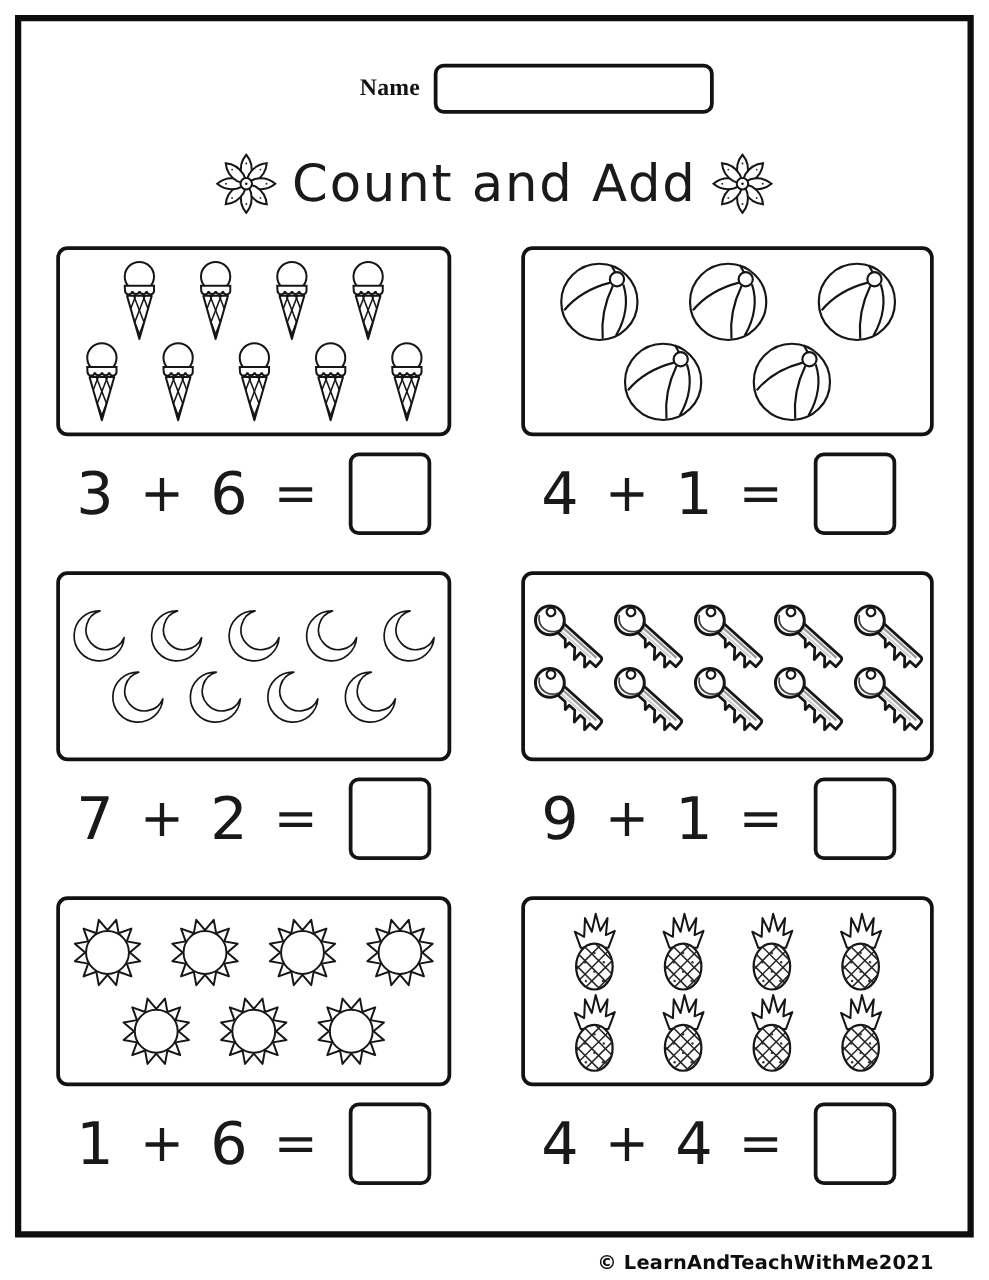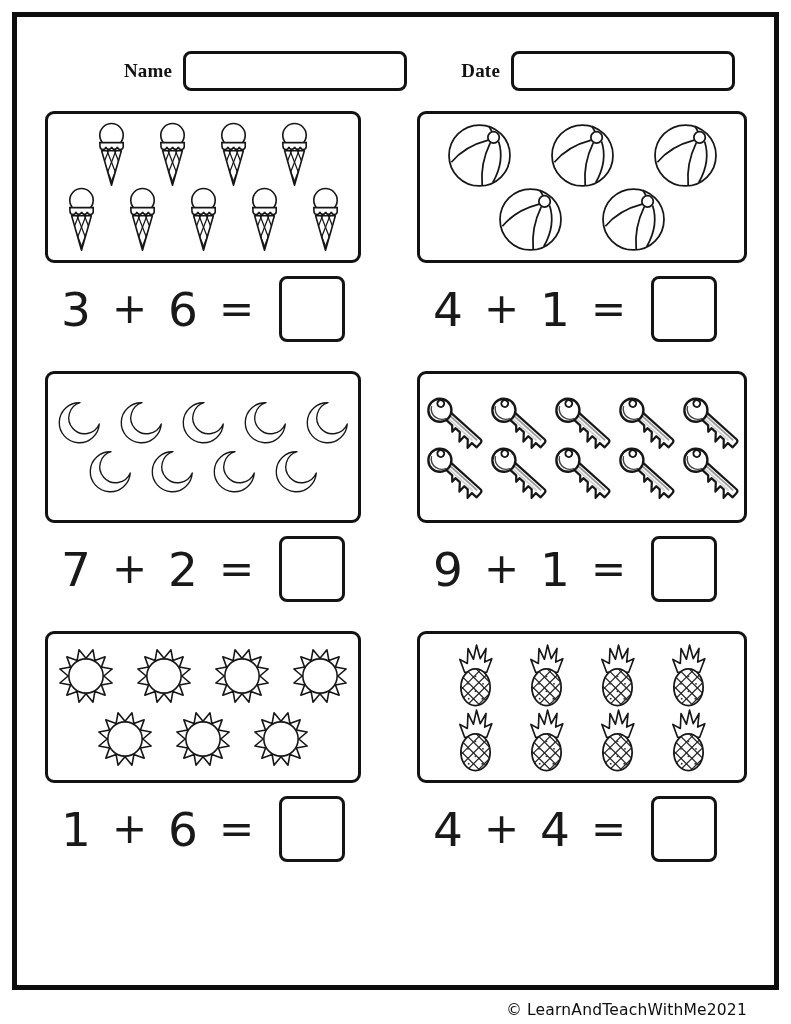--- a/index.html
+++ b/index.html
@@ -74,21 +74,21 @@
   }
   .eq-sym{font-size:42px;}
   .answer-box{
     width:66px;height:66px;box-sizing:border-box;
     border:3px solid #141414;border-radius:8px;background:#fff;
     margin-left:4px;flex:0 0 auto;
   }
   
   .copyright{
     position:absolute;right:44px;bottom:5px;
-    font-size:15.5px;font-weight:normal;color:#0e0e0e;
+    font-size:15.5px;font-weight:bold;color:#0e0e0e;
     letter-spacing:.2px;
   }
   .defs-holder{position:absolute;width:0;height:0;overflow:hidden;}
 </style>
 </head>
 <body>
 
 <svg class="defs-holder" aria-hidden="true">
   <defs>
     <symbol id="sym-flower" viewBox="0 0 100 100">
@@ -196,26 +196,31 @@
   </defs>
 </svg>
 
 <div class="frame">
 
   <div class="header-row">
     <div class="name-group">
       <span class="field-label">Name</span>
       <div class="fill-box"></div>
     </div>
-    <div class="date-group">
-      <span class="field-label">Date</span>
-      <div class="fill-box"></div>
-    </div>
   </div>
 
+  <div class="title-row">
+    <svg class="flower" viewBox="0 0 100 100">
+        <use href="#sym-flower"></use>
+      </svg>
+    <span class="title-text">Count and Add</span>
+    <svg class="flower" viewBox="0 0 100 100">
+        <use href="#sym-flower"></use>
+      </svg>
+  </div>
 
   <div class="grid">
 
     <div class="problem">
       <div class="picture-box box-ice-cream-cone">
           <div class="icon-row">
             <svg viewBox="0 0 60 110" class="pic icon-ice-cream-cone">
               <use href="#sym-ice-cream-cone"></use>
             </svg>
             <svg viewBox="0 0 60 110" class="pic icon-ice-cream-cone">

